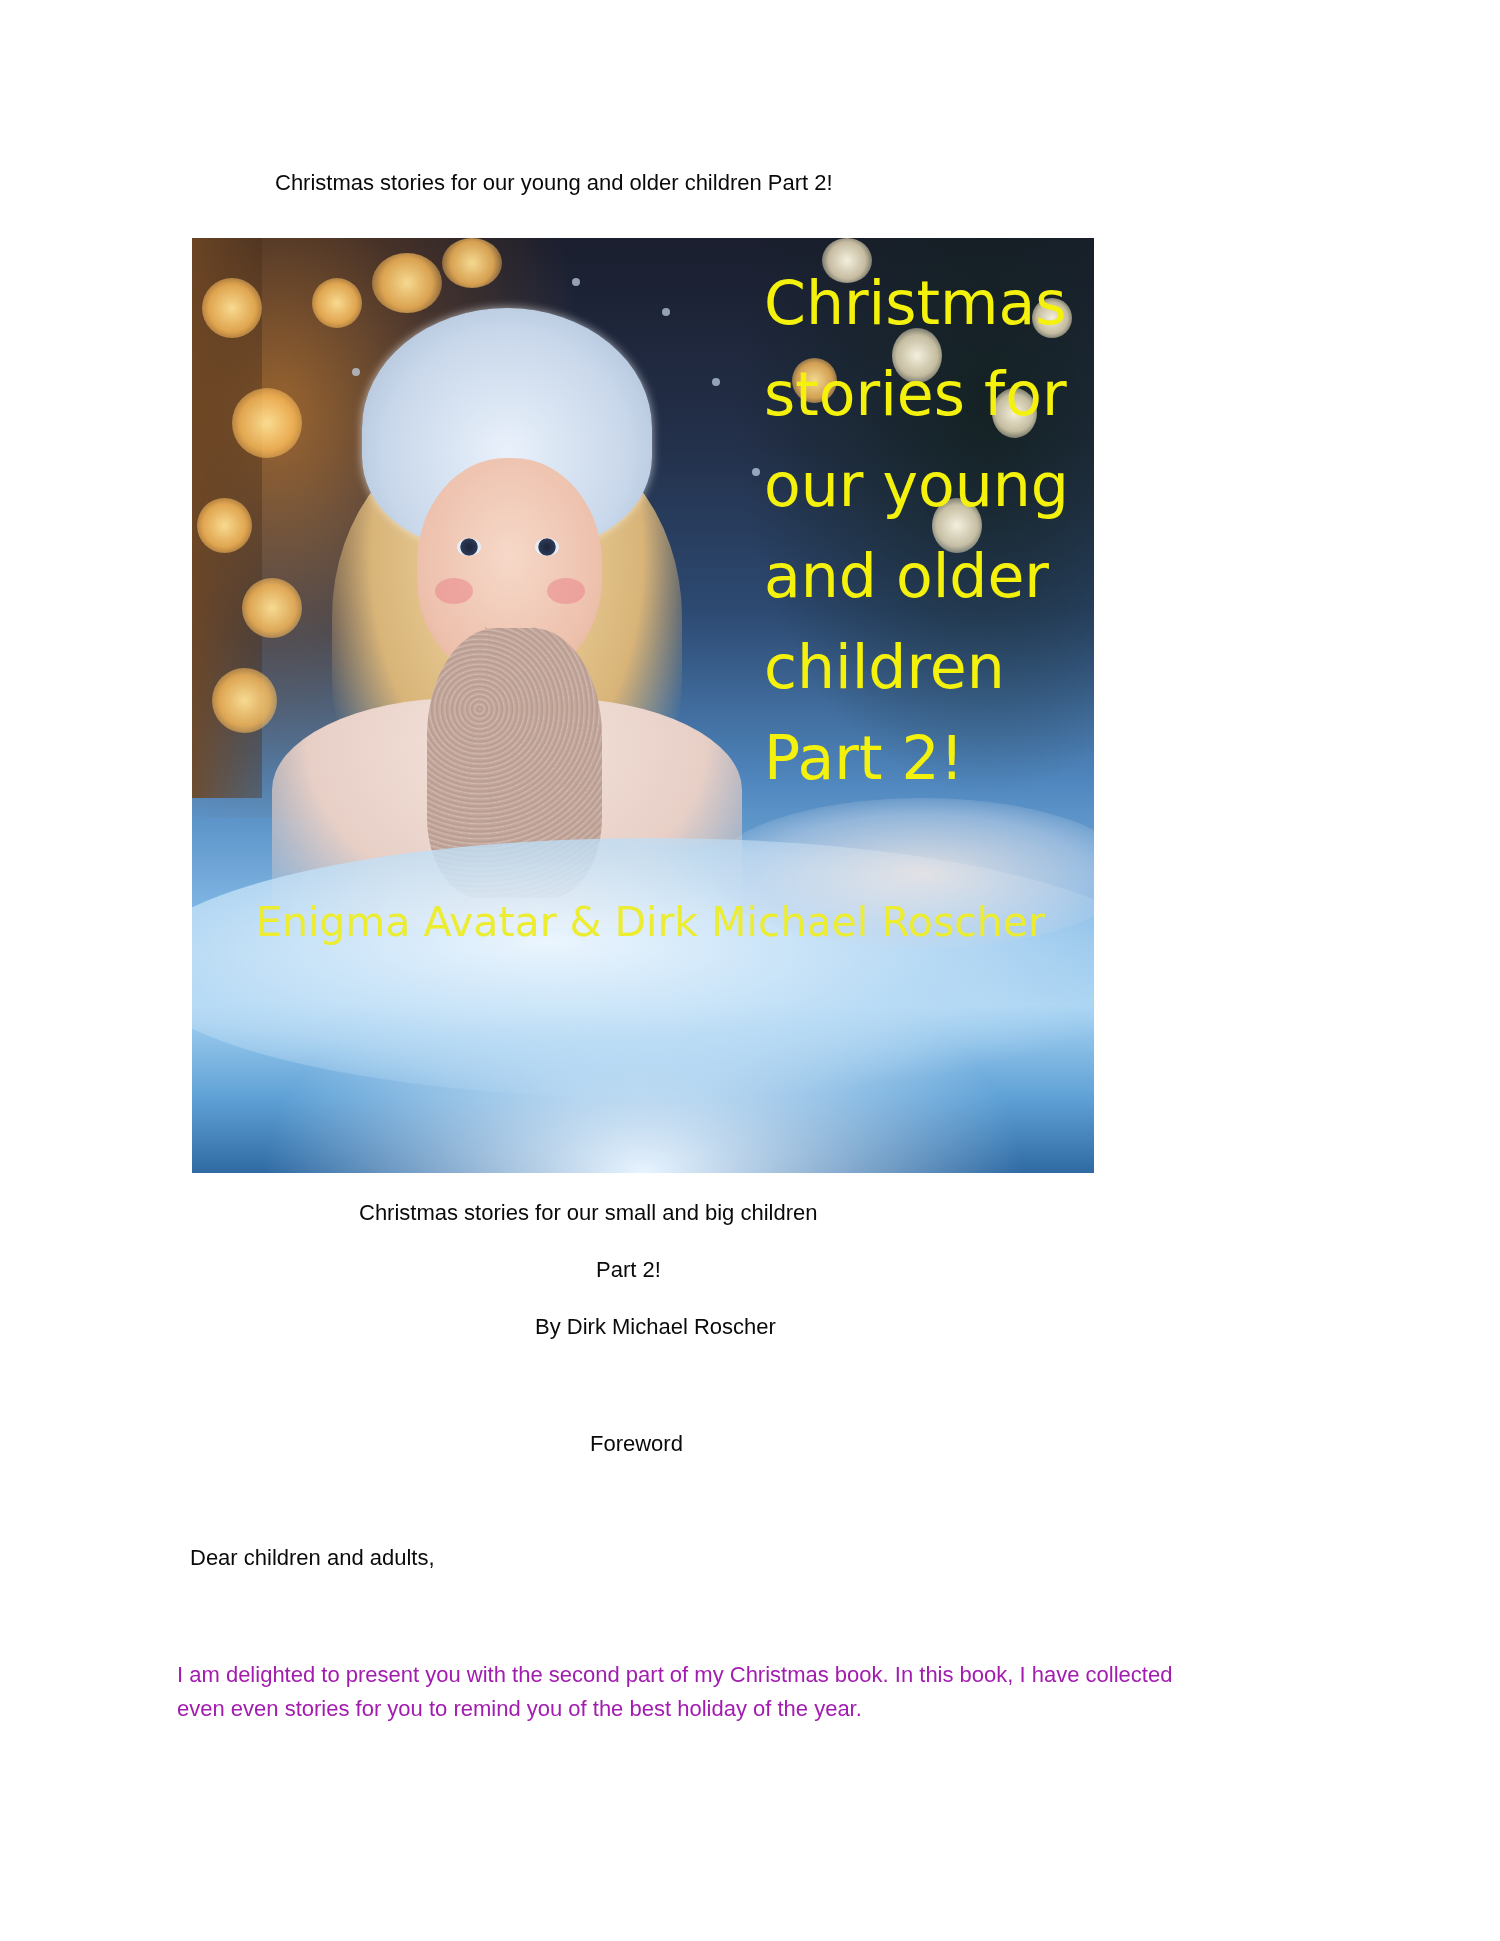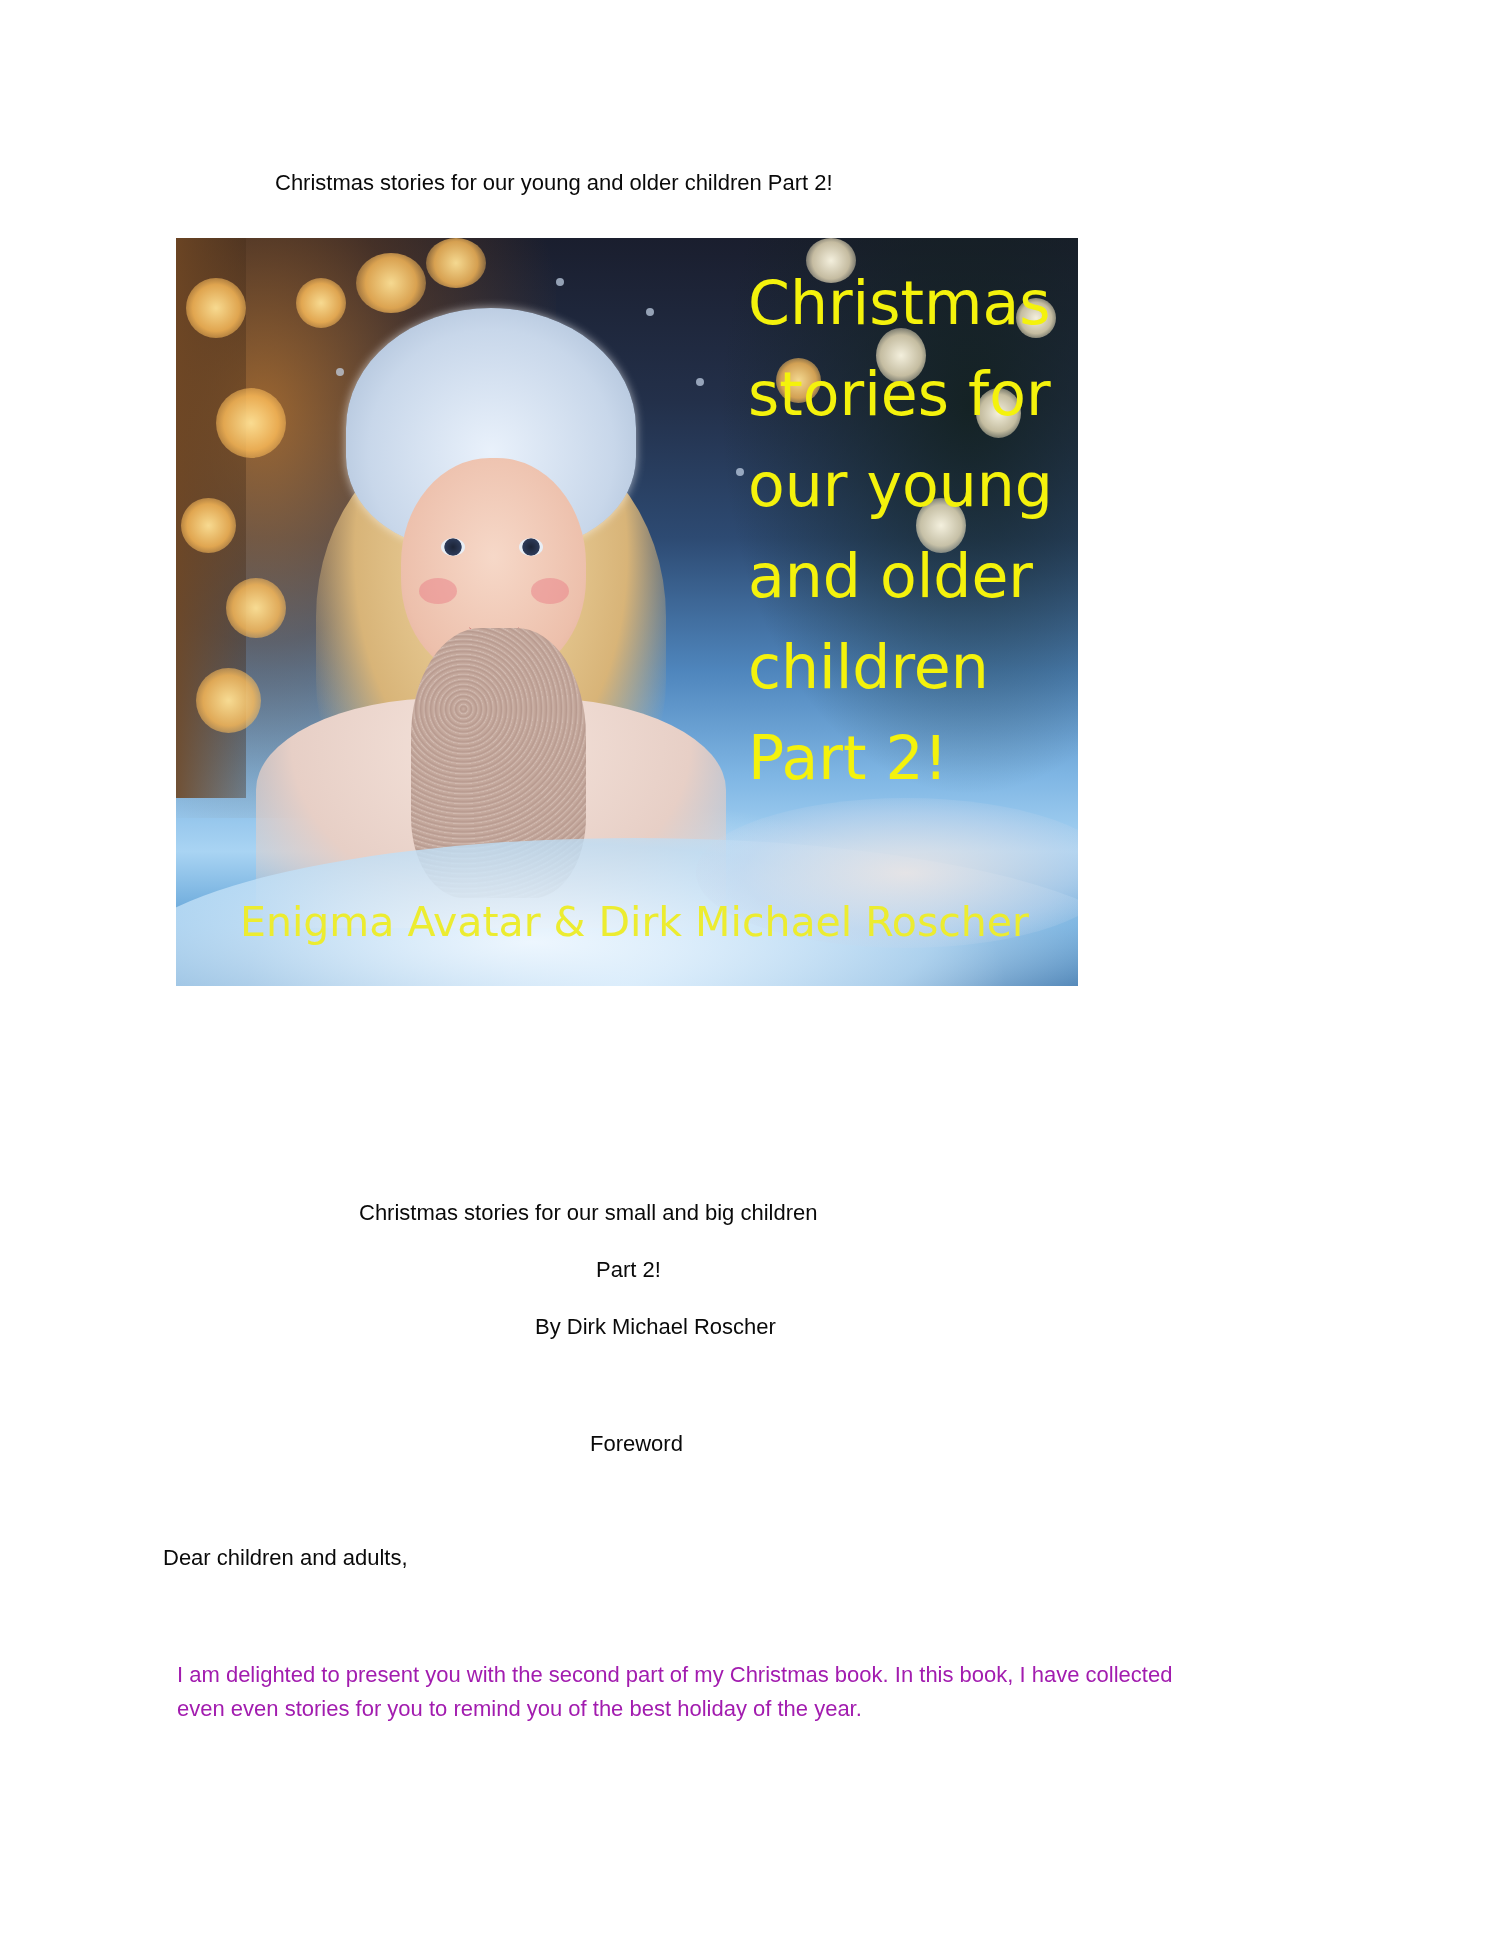--- a/index.html
+++ b/index.html
@@ -29,24 +29,24 @@
       width: 1160px;
       font-size: 22px;
       line-height: 34px;
       color: #a21caf;
     }
     .para span { display: block; white-space: nowrap; }
 
     
     .cover {
       position: absolute;
-      left: 176px;
+      left: 192px;
       top: 238px;
       width: 902px;
-      height: 748px;
+      height: 935px;
       overflow: hidden;
       background:
         radial-gradient(ellipse 60% 35% at 50% 100%, #e8f4ff 0%, rgba(232,244,255,0) 70%),
         linear-gradient(180deg, #1a1e2e 0%, #23304a 22%, #2d4a72 40%, #4f86bd 58%, #7fb6e4 72%, #a9d4f3 82%, #5fa1d6 92%, #2f6aa3 100%);
     }
     .cover .tree-dark {
       position: absolute; right: 0; top: 0; width: 360px; height: 560px;
       background: radial-gradient(ellipse at 70% 30%, rgba(18,32,30,0.85) 0%, rgba(18,32,30,0) 70%);
     }
     .cover .warm-left {
@@ -191,18 +191,18 @@
     <span>Part 2!</span>
   </div>
   <div class="cover-author">Enigma Avatar &amp; Dirk Michael Roscher</div>
 </div>
 
 <div class="txt" style="left:359px; top:1200px;">Christmas stories for our small and big children</div>
 <div class="txt" style="left:596px; top:1257px;">Part 2!</div>
 <div class="txt" style="left:492px; top:1314px;margin-left:43px;">By Dirk Michael Roscher</div>
 
 <div class="txt" style="left:590px; top:1431px;">Foreword</div>
-<div class="txt" style="left:163px; top:1545px;text-align:center;">Dear children and adults,</div>
+<div class="txt" style="left:190px; top:1545px;text-align:center;">Dear children and adults,</div>
 
 <div class="para">
   <span>I am delighted to present you with the second part of my Christmas book. In this book, I have collected</span>
   <span>even even stories for you to remind you of the best holiday of the year.</span>
 </div>
 
 </body></html>

